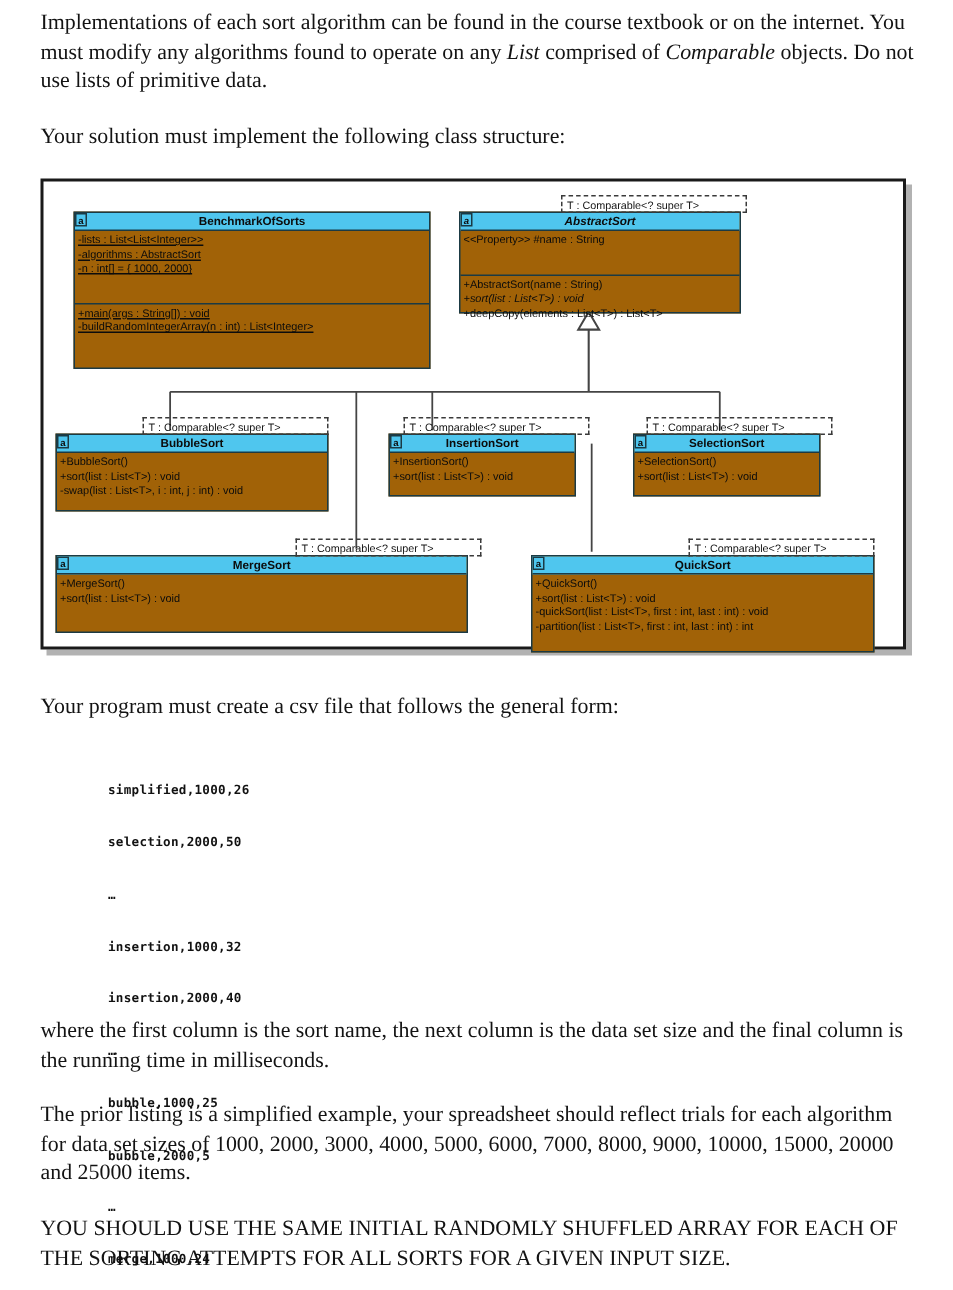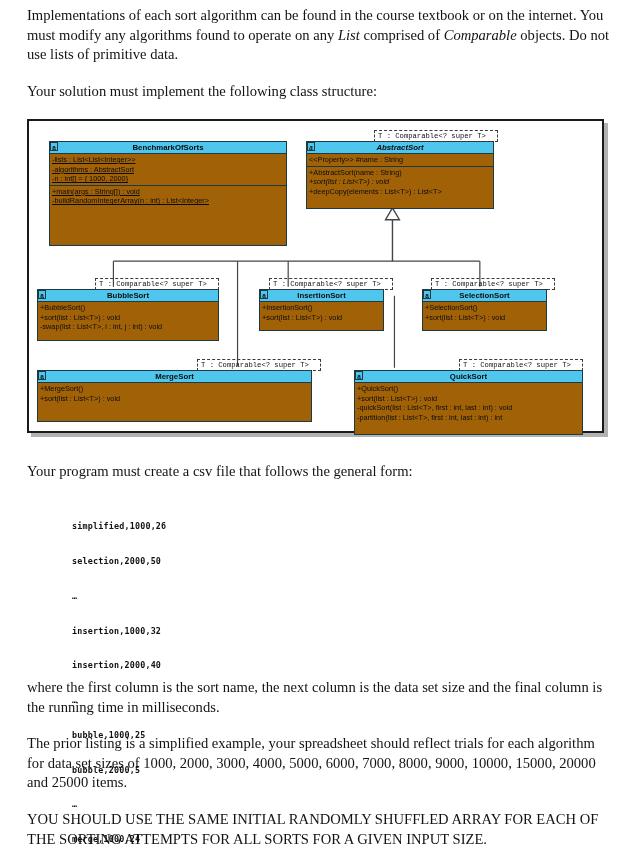--- a/index.html
+++ b/index.html
@@ -80,39 +80,39 @@
     position:absolute;left:0;top:0;
     width:8px;height:9px;line-height:9px;
     font-size:6.4px;font-weight:bold;
     text-align:center;
     border:1px solid #1b3a44;
     background:#4FC6EE;
     box-sizing:border-box;
   }
   .sect{
     border-bottom:1px solid #1b3a44;
-    padding:1px 2px 1px 2px;
+    padding:1px 2px 18px 2px;
   }
   .sect.last{border-bottom:none;}
   .mem{
     display:block;
     line-height:9.6px;
     height:9.6px;
     white-space:nowrap;
     font-size:7.3px;
   }
   .mem.u{text-decoration:underline;}
   .mem.it{font-style:italic;}
 
   
   .tparam{
     position:absolute;
     border:1px dashed #3a3a3a;
     background:transparent;
-    font-family:Liberation Mono, monospace;
+    font-family:Liberation Sans, sans-serif;
     font-size:7.2px;
     line-height:11px;
     height:12px;
     padding:0 3px;
     color:#111;
     white-space:nowrap;
     z-index:4;
     box-sizing:border-box;
   }
 </style>

